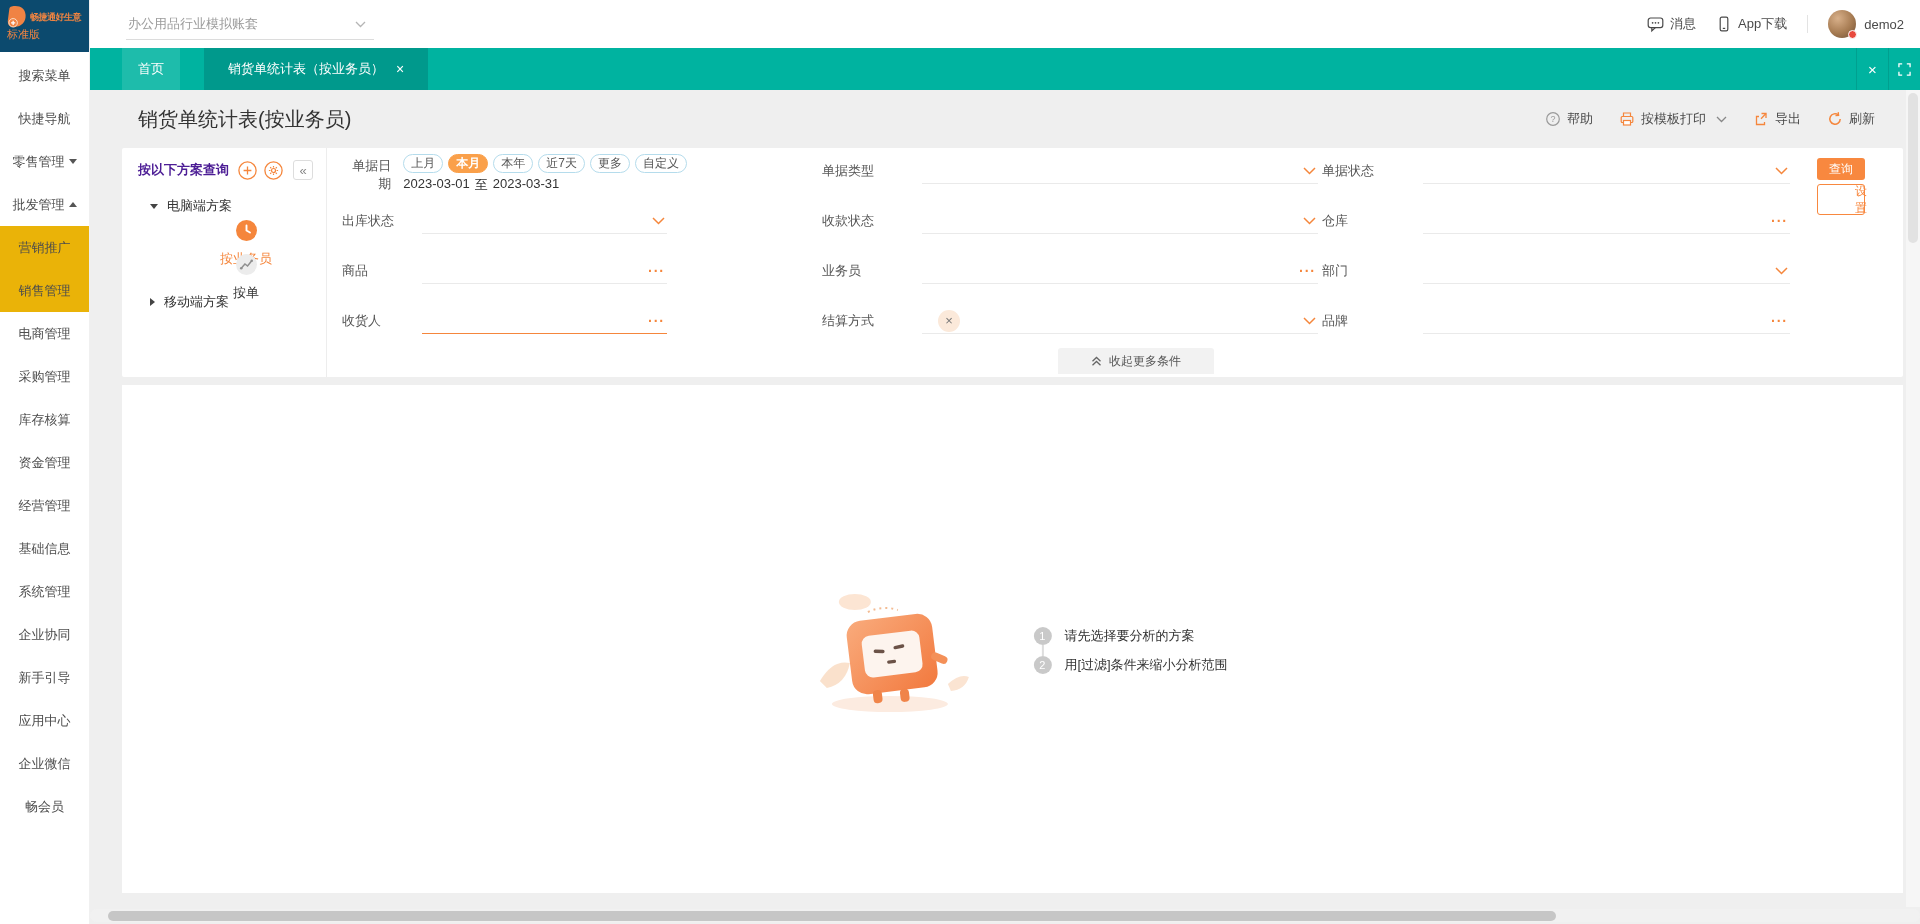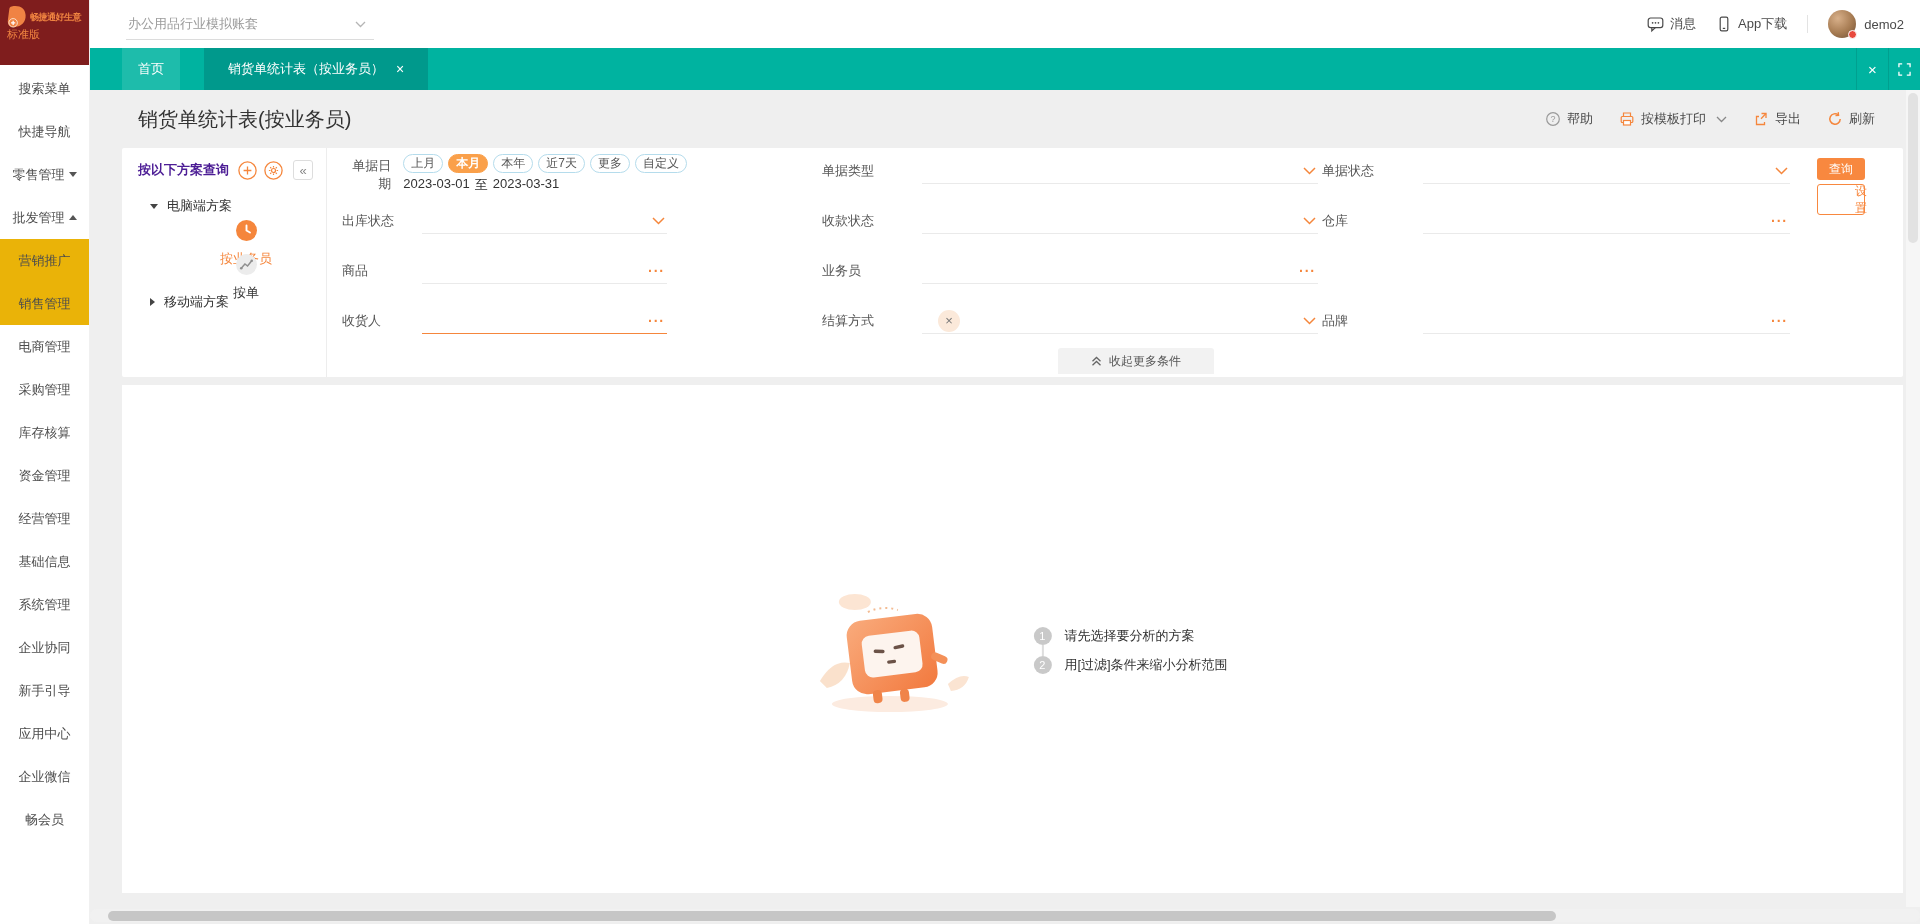--- a/index.html
+++ b/index.html
@@ -2,21 +2,21 @@
 <html><head>
 <meta charset="utf-8">
 <style>
   * { margin:0; padding:0; box-sizing:border-box; }
   html,body { width:1920px; height:924px; }
   body { font-family:"Liberation Sans","DejaVu Sans",sans-serif; background:#efefef; overflow:hidden; }
   .app { position:relative; width:1920px; height:924px; background:#efefef; overflow:hidden; }
 
   
   .sidebar { position:absolute; left:0; top:0; width:90px; height:924px; background:#fff; z-index:6; border-right:1px solid #f0f0f0; }
-  .logo-block { height:65px; background:#7f1d1d; padding:5px 3px 2px 5px; cursor:pointer; }
+  .logo-block { height:52px; background:#0c4a6e; padding:5px 3px 2px 5px; cursor:pointer; }
   .logo-row { display:flex; align-items:center; gap:2px; }
   .logo-text { color:#f08441; font-size:9px; font-weight:bold; white-space:nowrap; letter-spacing:-0.5px; }
   .edition { color:#f08441; font-size:11px; padding-left:2px; margin-top:-3px; }
   .menu { padding-top:2px; }
   .menu-item { height:43px; display:flex; align-items:center; justify-content:center; gap:4px; font-size:13px; color:#4d4d4d; cursor:pointer; white-space:nowrap; }
   .submenu { background:#eab308; }
   .tri { width:0; height:0; display:inline-block; }
   .tri-down { border-left:4px solid transparent; border-right:4px solid transparent; border-top:5px solid #555; }
   .tri-up { border-left:4px solid transparent; border-right:4px solid transparent; border-bottom:5px solid #555; }
 
@@ -411,20 +411,30 @@
     <div class="fcell" style="left:220px;top:108px;width:325px;height:30px;">
       <span class="flabel" style="width:70px;">商品</span>
       <div class="ffield">
         <span class="fctl ellipsis">···</span>
       </div>
     </div>
     <div class="fcell" style="left:700px;top:108px;width:496px;height:30px;">
       <span class="flabel" style="width:90px;">业务员</span>
       <div class="ffield">
         <span class="fctl ellipsis">···</span>
+      </div>
+    </div>
+    <div class="fcell" style="left:1200px;top:108px;width:468px;height:30px;">
+      <span class="flabel" style="width:91px;">部门</span>
+      <div class="ffield">
+        <span class="fctl">
+            <svg width="13" height="8" viewBox="0 0 13 8">
+              <polyline points="1,1 6.5,6.5 12,1" fill="none" stroke="#f5863c" stroke-width="1.5"></polyline>
+            </svg>
+          </span>
       </div>
     </div>
 
     <div class="fcell" style="left:220px;top:158px;width:325px;height:30px;">
       <span class="flabel" style="width:70px;">收货人</span>
       <div class="ffield ffield-focused">
         <span class="fctl ellipsis">···</span>
       </div>
     </div>
     <div class="fcell" style="left:700px;top:158px;width:496px;height:30px;">

